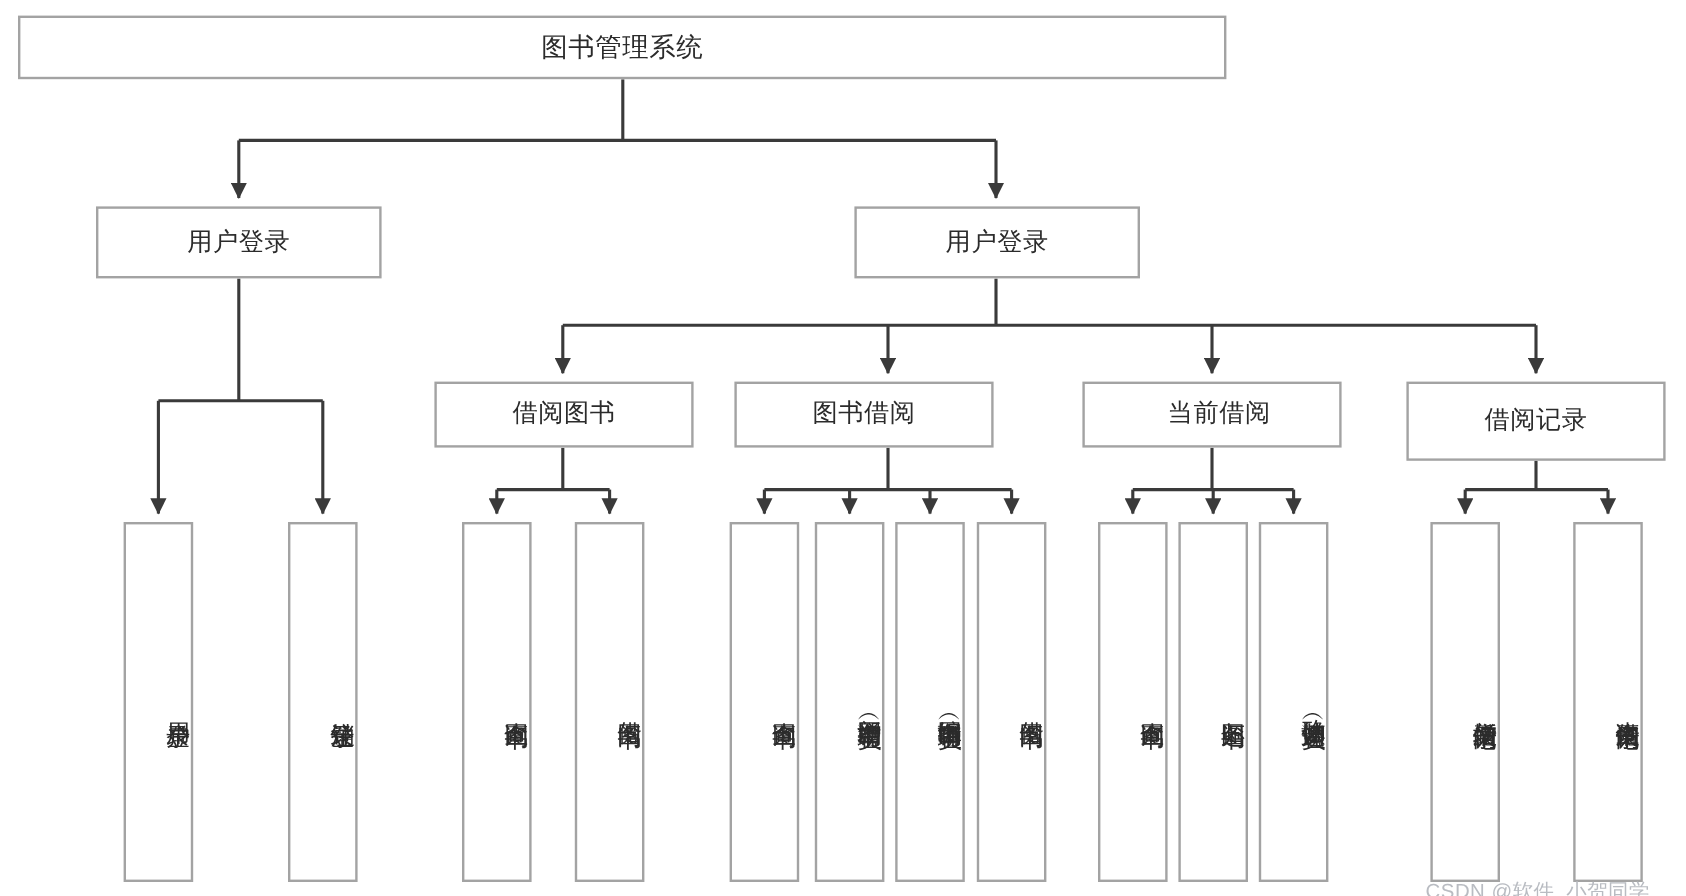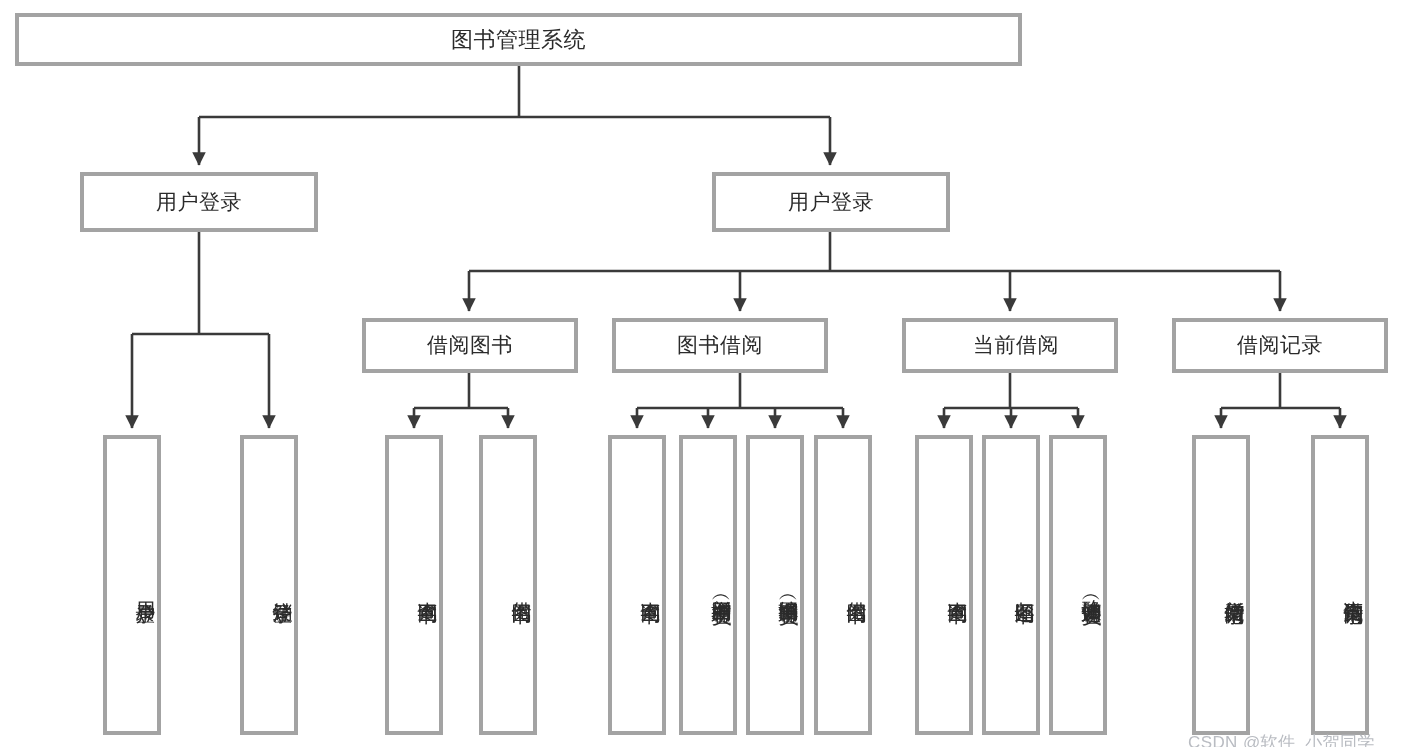--- a/index.html
+++ b/index.html
@@ -22,21 +22,21 @@
     left: 0;
     top: 0;
     width: 1405px;
     height: 747px;
     pointer-events: none;
   }
   .node {
     position: absolute;
     box-sizing: border-box;
     background: #ffffff;
-    border: 4px solid #a3a3a3;
+    border: 2px solid #a3a3a3;
     display: flex;
     align-items: center;
     justify-content: center;
     color: #2b2b2b;
     line-height: 1.18;
   }
   .node.horiz {
     font-size: 21px;
     letter-spacing: 0.5px;
   }
@@ -136,21 +136,21 @@
 
   <div class="node horiz" style="left:362px; top:318px; width:216px; height:55px;">
     <span class="lbl">借阅图书</span>
   </div>
   <div class="node horiz" style="left:612px; top:318px; width:216px; height:55px;">
     <span class="lbl">图书借阅</span>
   </div>
   <div class="node horiz" style="left:902px; top:318px; width:216px; height:55px;padding-left:12px;">
     <span class="lbl">当前借阅</span>
   </div>
-  <div class="node horiz" style="left:1172px; top:318px; width:216px; height:55px;">
+  <div class="node horiz" style="left:1172px; top:318px; width:216px; height:66px;">
     <span class="lbl">借阅记录</span>
   </div>
 
   <div class="node vert" style="left:103px; top:435px; width:58px; height:300px;">
     <span class="lbl">用户登录</span>
   </div>
   <div class="node vert" style="left:240px; top:435px; width:58px; height:300px;">
     <span class="lbl">注销登录</span>
   </div>
   <div class="node vert" style="left:385px; top:435px; width:58px; height:300px;">

